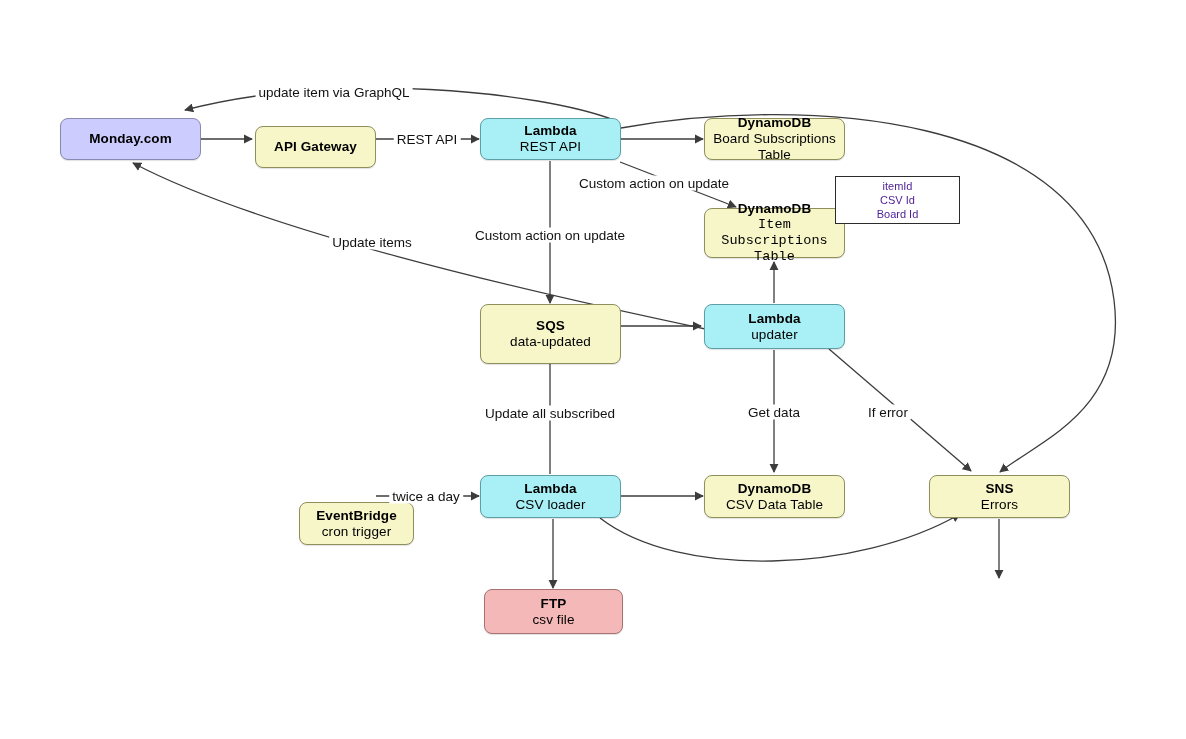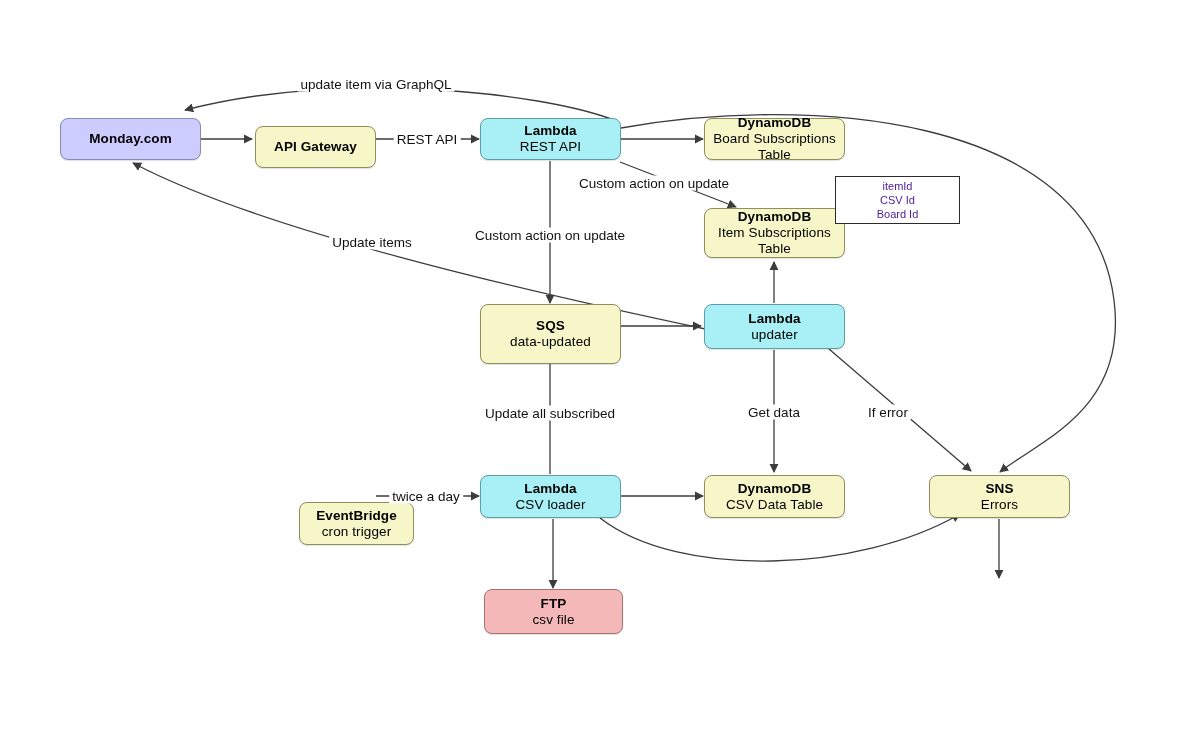--- a/index.html
+++ b/index.html
@@ -152,21 +152,21 @@
   </div>
 
   <div class="node yellow" style="left:704px; top:118px; width:141px; height:42px;">
     <div class="title">DynamoDB</div>
     <div class="sub" style="white-space:pre-line;">Board Subscriptions
 Table</div>
   </div>
 
   <div class="node yellow" style="left:704px; top:208px; width:141px; height:50px;">
     <div class="title">DynamoDB</div>
-    <div class="sub" style="white-space:pre-line;">Item Subscriptions
+    <div class="sub" style="white-space:pre-line;font-family:Liberation Mono, monospace;">Item Subscriptions
 Table</div>
   </div>
 
   <div class="node yellow" style="left:480px; top:304px; width:141px; height:60px;">
     <div class="title">SQS</div>
     <div class="sub">data-updated</div>
   </div>
 
   <div class="node cyan" style="left:704px; top:304px; width:141px; height:45px;">
     <div class="title">Lambda</div>
@@ -198,21 +198,21 @@
     <div class="sub">csv file</div>
   </div>
 
 
   <div class="note" style="left:835px; top:176px; width:125px; height:48px;">
     <div>itemId</div>
     <div>CSV Id</div>
     <div>Board Id</div>
   </div>
 
-  <div class="edge-label" style="left:334px; top:84px;margin-left:42px;">update item via GraphQL</div>
+  <div class="edge-label" style="left:334px; top:92px;">update item via GraphQL</div>
 
   <div class="edge-label" style="left:427px; top:139px;">REST API</div>
 
   <div class="edge-label" style="left:654px; top:183px;">Custom action on update</div>
 
   <div class="edge-label" style="left:550px; top:235px;">Custom action on update</div>
 
   <div class="edge-label" style="left:372px; top:242px;">Update items</div>
 
   <div class="edge-label" style="left:550px; top:413px;">Update all subscribed</div>

